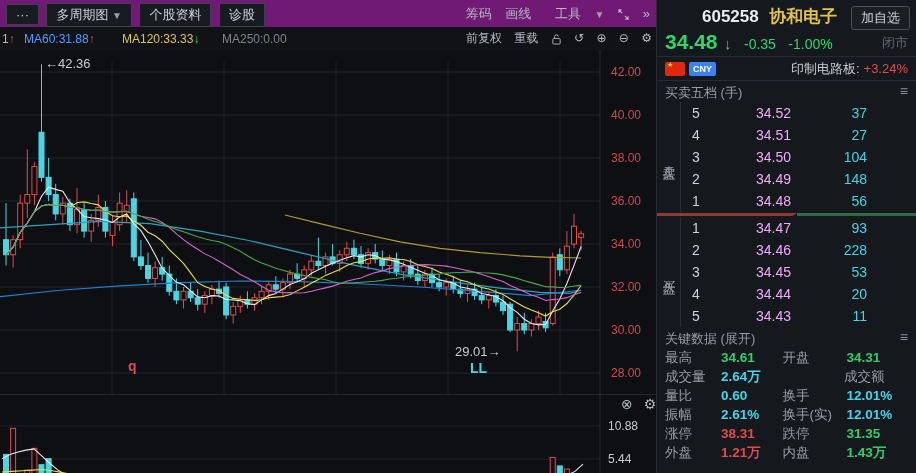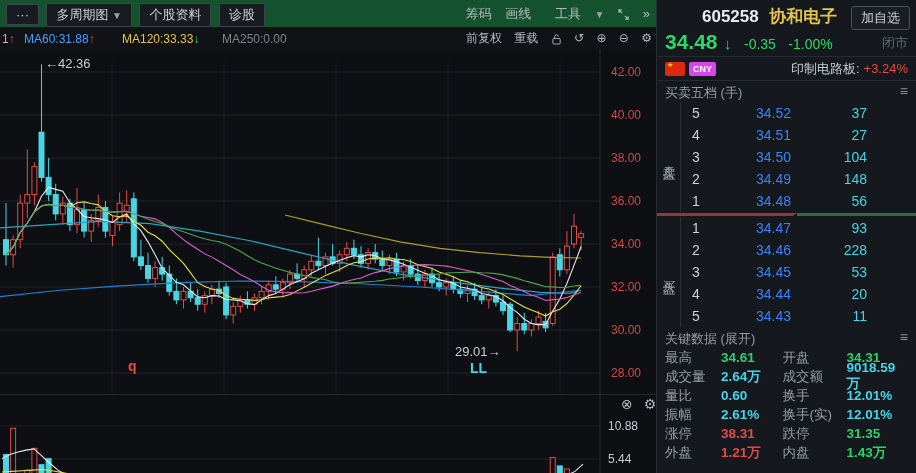--- a/index.html
+++ b/index.html
@@ -1,20 +1,20 @@
 <!DOCTYPE html>
 <html><head>
 <meta charset="utf-8">
 <style>
   * { margin:0; padding:0; box-sizing:border-box; }
   html,body { background:#000; }
   #app { position:relative; width:916px; height:473px; background:#0d0f12; overflow:hidden;
          font-family:"Liberation Sans","DejaVu Sans",sans-serif; color:#dde2e7; }
   
-  .tb-row1 { position:absolute; left:0; top:0; width:656px; height:27px; background:#14532d; }
+  .tb-row1 { position:absolute; left:0; top:0; width:656px; height:27px; background:#701a75; }
   .tb-btn { display:inline-block; margin:3px 3px 0 0; padding:2px 9px; border:1px solid #3d434b;
             background:#181b20; color:#cdd2d8; font-size:13px; border-radius:2px; cursor:pointer; }
   .tb-btn:first-child { margin-left:6px; }
   .caret { font-size:10px; color:#9aa0a8; }
   .tb-tools { position:absolute; right:6px; top:5px; font-size:13px; color:#b4bac2; }
   .tb-tools span { margin-left:10px; cursor:pointer; }
   .tb-row2 { position:absolute; left:0; top:27px; width:656px; height:23px; background:#101216; font-size:12px; }
   .ma-seg { position:absolute; top:5px; white-space:nowrap; }
   .tb2-tools { position:absolute; right:4px; top:3px; color:#b4bac2; font-size:12px; }
   .tb2-tools span { margin-left:9px; cursor:pointer; }
@@ -38,34 +38,34 @@
                border-radius:3px; color:#cdd2d8; font-size:13px; background:#1b1f24; cursor:pointer; }
   .p-price-row { height:26px; padding:0 8px; position:relative; }
   .p-last { font-size:21px; font-weight:bold; color:#2bd96a; }
   .p-arr { font-size:15px; font-weight:bold; color:#2bd96a; margin-left:2px; }
   .p-chg { font-size:14px; color:#2bd96a; margin-left:8px; }
   .p-status { position:absolute; right:8px; bottom:4px; font-size:13px; color:#646b73; }
   .p-sector { height:25px; border-top:1px solid #262b31; border-bottom:1px solid #262b31;
               display:flex; align-items:center; padding:0 8px; }
   .flag { width:20px; height:14px; background:#de2910; border-radius:2px; position:relative; margin-right:4px; }
   .flag:before { content:"★"; position:absolute; left:2px; top:-1px; font-size:7px; color:#ffde00; }
-  .cny { height:14px; padding:0 4px; background:#d946ef; border-radius:2px; color:#fff;
+  .cny { height:14px; padding:0 4px; background:#3b82f6; border-radius:2px; color:#fff;
          font-size:9px; font-weight:bold; line-height:14px; }
   .sector-txt { margin-left:auto; font-size:13px; color:#c8cdd2; }
   .sector-chg { color:#e14b4b; margin-left:4px; }
   .sec-hdr { height:21px; padding:3px 8px 0; font-size:13px; color:#969da6; position:relative; }
   .sec-hdr .menu { position:absolute; right:8px; top:2px; color:#8a9098; font-size:14px; cursor:pointer; }
   .ob-block { display:flex; height:110px; }
   .ob-label-col { width:24px; border-right:1px solid #2a2f36; display:flex; align-items:center; justify-content:center; }
   .ob-vlabel { writing-mode:vertical-rl; text-orientation:upright; letter-spacing:2px;
                color:#969da6; font-size:13px; }
   .ob-rows { flex:1; }
   .ob-row { height:22px; display:flex; align-items:center; font-size:14px; cursor:pointer; }
   .ob-lvl { width:30px; text-align:center; color:#cdd2d8; }
-  .ob-prc { width:80px; text-align:right; color:#3b82f6; }
+  .ob-prc { width:80px; text-align:right; color:#f0abfc; }
   .ob-vol { width:76px; text-align:right; color:#45d4e8; }
   .ratio-bar { height:5px; display:flex; padding:1px 0; }
   .ratio-red { background:#8f3a38; clip-path:polygon(0 0,100% 0,97% 100%,0 100%); }
   .ratio-green { background:#2f6b45; flex:1; }
   .kd-row { height:19px; display:flex; align-items:center; padding:0 8px 0 8px; font-size:13.5px; }
   .kd-l { color:#969da6; } .kd-l1 { width:56px; } .kd-l2 { width:64px; margin-left:0; }
   .kd-v { flex:1; text-align:left; font-weight:bold; }
   .cg { color:#2fd06c; } .cr { color:#e14b4b; } .cc { color:#45d4e8; } .cw { color:#e8ecf0; }
 </style>
 </head>
@@ -436,21 +436,20 @@
         <div class="kd-row">
           <span class="kd-l kd-l1">最高</span>
           <span class="kd-v cg">34.61</span>
           <span class="kd-l kd-l2">开盘</span>
           <span class="kd-v cg">34.31</span>
         </div>
         <div class="kd-row">
           <span class="kd-l kd-l1">成交量</span>
           <span class="kd-v cc">2.64万</span>
           <span class="kd-l kd-l2">成交额</span>
-          <span class="kd-v cc">9018.59万</span>
         </div>
         <div class="kd-row">
           <span class="kd-l kd-l1">量比</span>
           <span class="kd-v cc">0.60</span>
           <span class="kd-l kd-l2">换手</span>
           <span class="kd-v cc">12.01%</span>
         </div>
         <div class="kd-row">
           <span class="kd-l kd-l1">振幅</span>
           <span class="kd-v cc">2.61%</span>

